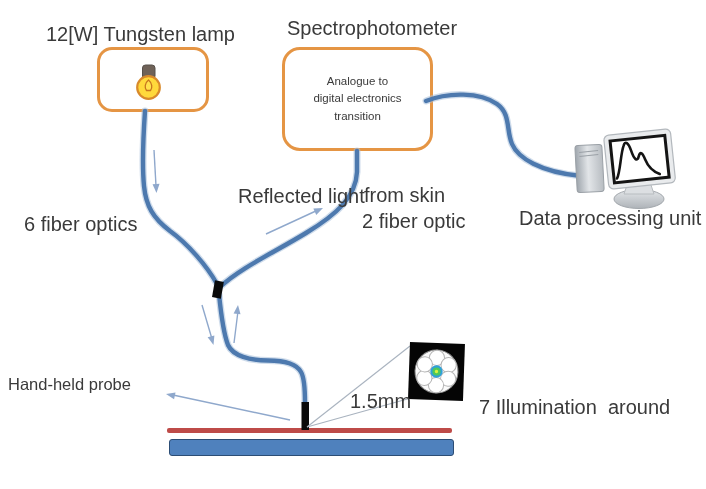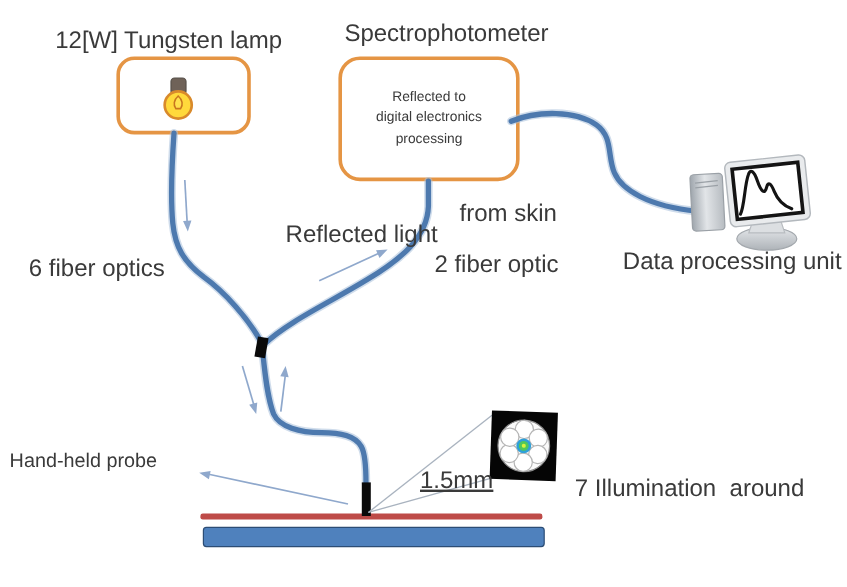--- a/index.html
+++ b/index.html
@@ -18,43 +18,43 @@
               font-size:11.5px; line-height:1.5; text-align:center; }
   .bar { position:absolute; box-sizing:border-box; z-index:2; }
   #skin-top  { left:167px; top:428px; width:285px; height:5px;  background:var(--skin-top,#BE4B48);  border-radius:2px; }
   #skin-body { left:169px; top:439px; width:285px; height:17px; background:var(--skin-body,#4F81BD); border:1.5px solid #2C4D75; border-radius:3px; }
   svg.overlay { position:absolute; left:0; top:0; z-index:3; }
   .label { position:absolute; white-space:pre; font-size:20px; z-index:4; line-height:1.2; }
   #lbl-lamp      { left:46px;  top:22px; }
   #lbl-spectro   { left:287px; top:16px; }
   #lbl-fibers    { left:4px;   top:152px; line-height:29px;margin-left:20px; }
   #lbl-reflected { left:238px; top:184px; }
-  #lbl-fromskin  { left:364px; top:166px;margin-left:19px; }
+  #lbl-fromskin  { left:364px; top:183px; }
   #lbl-onefiber  { left:362px; top:209px; }
   #lbl-dpu       { left:519px; top:206px; }
   #lbl-probe     { left:8px;   top:375px; font-size:16.5px; }
-  #lbl-dim       { left:350px; top:389px;text-decoration:underline; }
+  #lbl-dim       { left:350px; top:389px; }
   #lbl-illum     { left:479px; top:350px; line-height:23px; }
   #lbl-skin      { left:469px; top:430px; font-size:16px; }
   .cable-glow { fill:none; stroke:var(--cable-glow,#A8BFDA); stroke-width:7; stroke-linecap:round; opacity:.55; }
   .cable      { fill:none; stroke:var(--cable,#4D79AE); stroke-width:4.4; stroke-linecap:round; }
   .thin-arrow { fill:none; stroke:var(--arrow,#8FA8CC); stroke-width:1.4; }
   .arrowhead  { fill:var(--arrow,#8FA8CC); stroke:none; }
   .callout    { fill:none; stroke:var(--callout,#A9B3BF); stroke-width:1.1; }
 </style>
 </head>
 <body>
 
 <div class="canvas">
 
   <div class="box" id="lamp-box"></div>
   <div class="box" id="adc-box">
-    <span>Reflected to</span>
+    <span>Analogue to</span>
     <span>digital electronics</span>
-    <span>processing</span>
+    <span>transition</span>
   </div>
 
   <div class="bar" id="skin-top"></div>
   <div class="bar" id="skin-body"></div>
 
   <svg class="overlay" width="706" height="489" viewBox="0 0 706 489">
     <defs>
       <linearGradient id="towerGrad" x1="0" y1="0" x2="1" y2="0">
         <stop offset="0" stop-color="#9FA6AD"></stop>
           <stop offset="0.45" stop-color="#E2E5E8"></stop>

